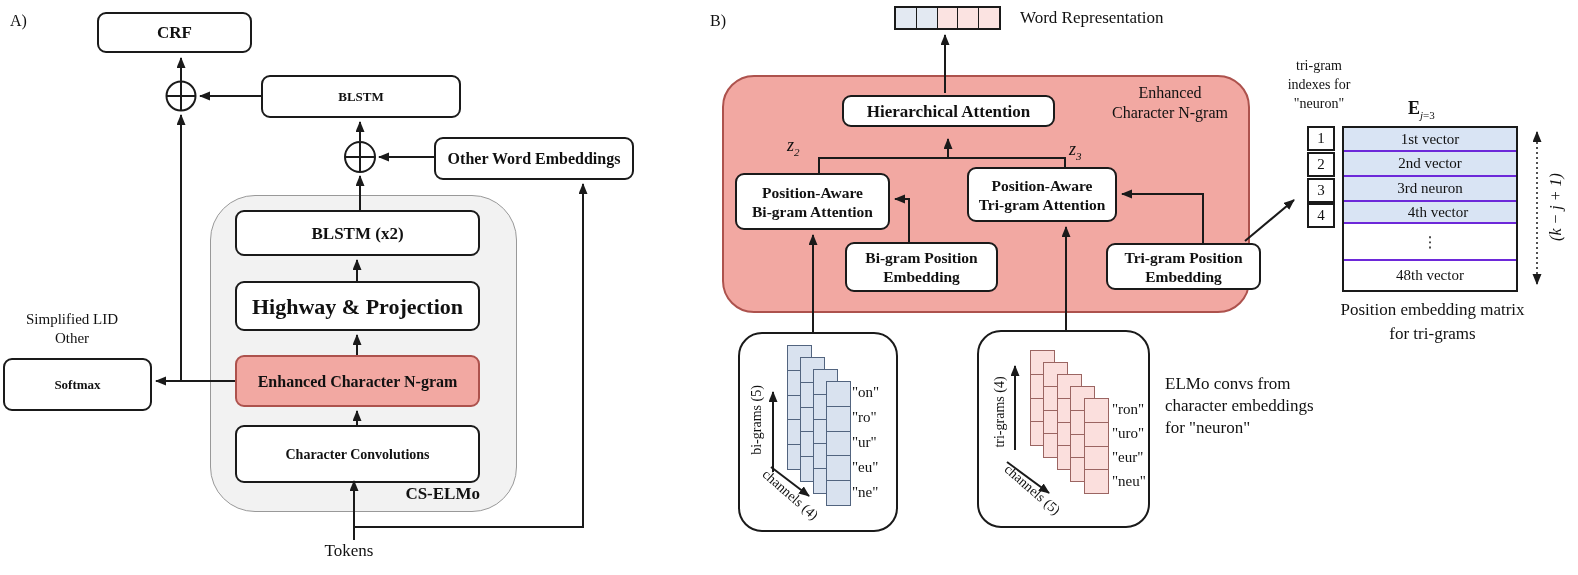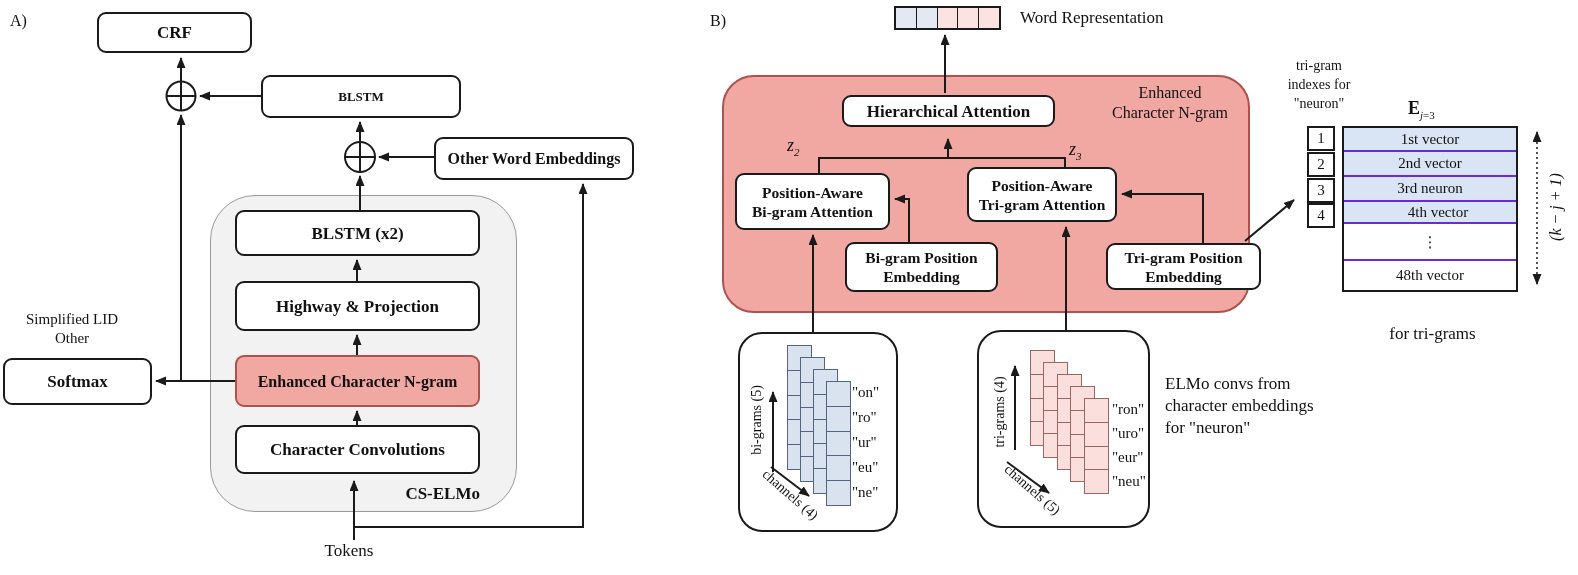--- a/index.html
+++ b/index.html
@@ -44,28 +44,28 @@
 <div id="figure">
 
   <div class="txt" style="left:10px;top:12px;font-size:16px;">A)</div>
 
   <div class="bx" style="left:97px;top:12px;width:155px;height:41px;font-size:17px;">CRF</div>
   <div class="bx" style="left:261px;top:75px;width:200px;height:43px;font-size:13px;">BLSTM</div>
   <div class="bx" style="left:434px;top:137px;width:200px;height:43px;">Other Word Embeddings</div>
 
   <div class="greybox" style="left:210px;top:195px;width:307px;height:317px;"></div>
   <div class="bx" style="left:235px;top:210px;width:245px;height:46px;font-size:17px;">BLSTM (x2)</div>
-  <div class="bx" style="left:235px;top:281px;width:245px;height:50px;font-size:17px;">Highway &amp; Projection</div>
+  <div class="bx" style="left:235px;top:281px;width:245px;height:50px;font-size:22px;">Highway &amp; Projection</div>
   <div class="bx pinkfill" style="left:235px;top:355px;width:245px;height:52px;">Enhanced Character N-gram</div>
-  <div class="bx" style="left:235px;top:425px;width:245px;height:49px;font-size:17px;">Character Convolutions</div>
+  <div class="bx" style="left:235px;top:425px;width:245px;height:58px;font-size:14px;">Character Convolutions</div>
   <div class="txt" style="left:340px;top:484px;width:140px;text-align:right;font-size:17px;font-weight:bold;">CS-ELMo</div>
 
   <div class="txt ctr" style="left:2px;top:311px;width:140px;font-size:15px;">Simplified LID</div>
   <div class="txt ctr" style="left:2px;top:330px;width:140px;font-size:15px;">Other</div>
-  <div class="bx" style="left:3px;top:358px;width:149px;height:47px;font-size:17px;">Softmax</div>
+  <div class="bx" style="left:3px;top:358px;width:149px;height:53px;font-size:13px;">Softmax</div>
 
   <div class="txt ctr" style="left:299px;top:541px;width:100px;font-size:17px;">Tokens</div>
 
   <div class="txt" style="left:710px;top:12px;font-size:16px;">B)</div>
 
   <div class="wcells">
     <div class="wblue"></div>
     <div class="wblue"></div>
     <div class="wpink"></div>
     <div class="wpink"></div>
@@ -201,20 +201,21 @@
     <div class="mrow mblue" style="height:24px;">1st vector</div>
     <div class="mrow mblue" style="height:25px;">2nd vector</div>
     <div class="mrow mblue" style="height:25px;">3rd neuron</div>
     <div class="mrow mblue" style="height:22px;padding-left:16px;">4th vector</div>
     <div class="mrow" style="height:37px;">⋮</div>
     <div class="mrow" style="flex:1;">48th vector</div>
   </div>
 
   <div class="rot" style="left:1556px;top:207px;font-size:16px;font-style:italic;">(k − j + 1)</div>
 
+  <div class="txt ctr" style="left:1330px;top:300px;width:205px;font-size:17px;">Position embedding matrix</div>
   <div class="txt ctr" style="left:1330px;top:324px;width:205px;font-size:17px;">for tri-grams</div>
 
   <svg class="overlay" width="1578" height="575">
     <defs>
       <marker id="ah" markerUnits="userSpaceOnUse" markerWidth="12" markerHeight="10" refX="10" refY="4.5" orient="auto-start-reverse">
         <path d="M0,0 L11,4.5 L0,9 Z" fill="#1a1a1a"></path>
       </marker>
     </defs>
     <g stroke="#1a1a1a" stroke-width="2" fill="none">
 

